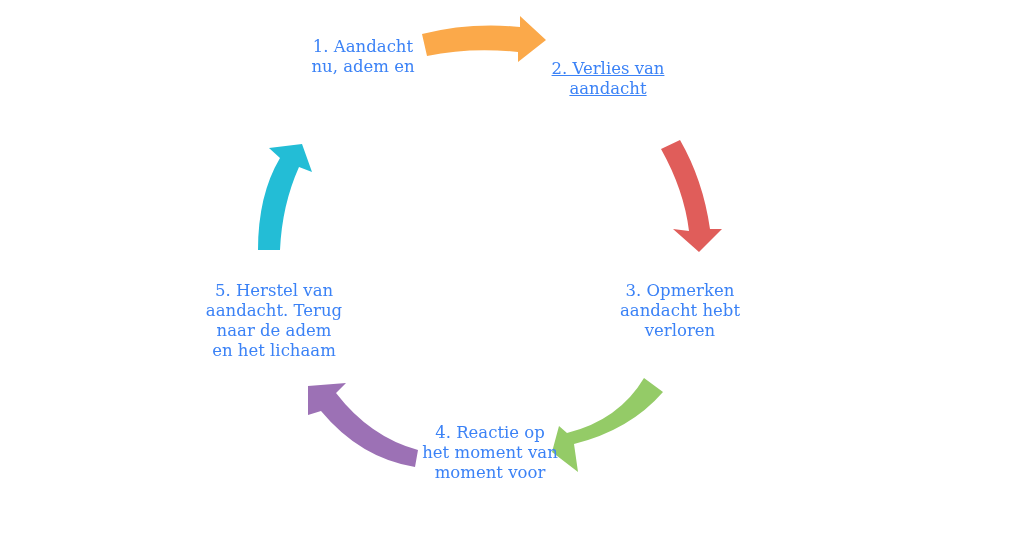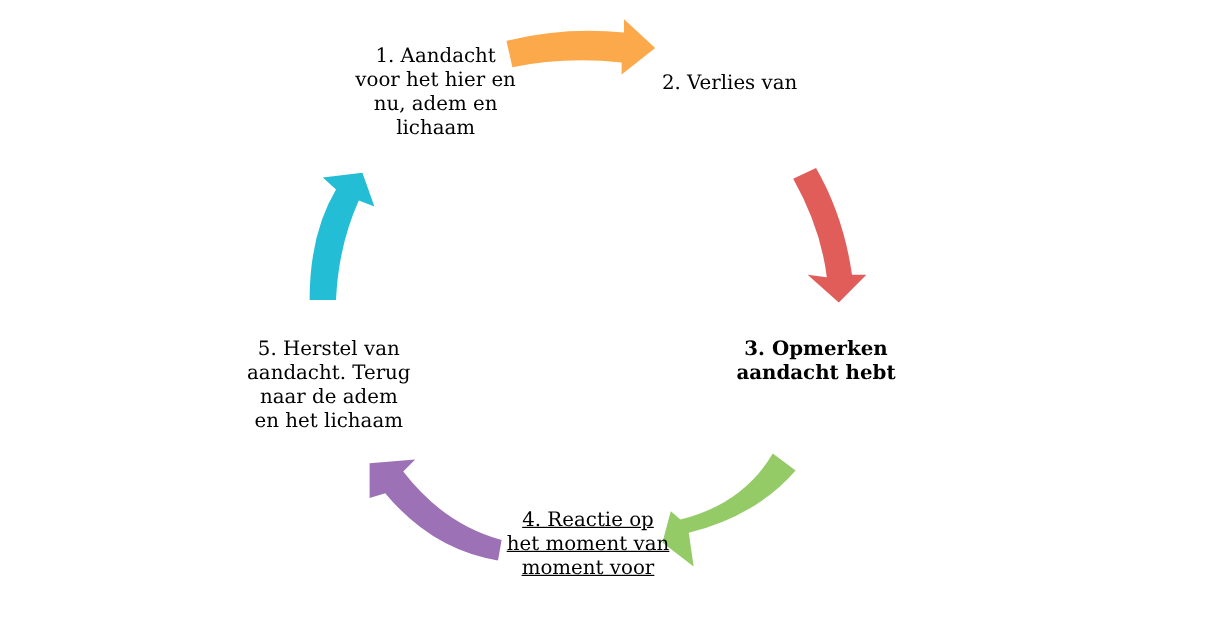--- a/index.html
+++ b/index.html
@@ -4,29 +4,29 @@
 <style>
   html, body { margin: 0; padding: 0; background: #ffffff; }
   body { width: 1024px; height: 536px; position: relative; overflow: hidden; }
   .stage { position: absolute; left: 0; top: 0; width: 1024px; height: 536px; }
   svg.arrows { position: absolute; left: 0; top: 0; width: 1024px; height: 536px; }
   .label {
     position: absolute;
     font-family: "DejaVu Serif", "Liberation Serif", serif;
     font-size: 16.5px;
     line-height: 20px;
-    color: #000000;
+    color: #3b82f6;
     text-align: center;
     white-space: nowrap;
   }
   .label span { display: block; }
   #label-1 { left: 288px; top: 37px; width: 150px; }
-  #label-2 { left: 548px; top: 59px; width: 120px; }
-  #label-3 { left: 610px; top: 281px; width: 140px; font-weight: bold; }
-  #label-4 { left: 410px; top: 423px; width: 160px; text-decoration: underline; }
+  #label-2 { left: 548px; top: 59px; width: 120px; text-decoration: underline; }
+  #label-3 { left: 610px; top: 281px; width: 140px; }
+  #label-4 { left: 410px; top: 423px; width: 160px; }
   #label-5 { left: 184px; top: 281px; width: 180px; }
 </style>
 </head>
 <body>
 
 <div class="stage">
 
   <svg class="arrows" viewBox="0 0 1024 536">
 
     <path fill="#fba94a" d="M422,34 Q470,22 520,27 L520,16 L546,40 L518,62 L518,52 Q470,47 427,56 Z"></path>
@@ -35,32 +35,32 @@
 
     <path fill="#94cb67" d="M644,378 L663,392 Q630,430 574,444 L578,472 L552,452 L559,426 L567,433 Q619,420 644,378 Z"></path>
 
     <path fill="#9c71b5" d="M418,450 L415,467 Q360,458 321,411 L308,415 L308,386 L346,383 L336,393 Q370,437 418,450 Z"></path>
 
     <path fill="#23bdd6" d="M258,250 Q258,195 280,158 L269,148 L302,144 L312,172 L299,167 Q282,205 280,250 Z"></path>
   </svg>
 
   <div class="label" id="label-1">
     <span>1. Aandacht</span>
-    <span>voor het hier en</span>
     <span>nu, adem en</span>
-    <span>lichaam</span>
   </div>
 
   <div class="label" id="label-2">
     <span>2. Verlies van</span>
+    <span>aandacht</span>
   </div>
 
   <div class="label" id="label-3">
     <span>3. Opmerken</span>
     <span>aandacht hebt</span>
+    <span>verloren</span>
   </div>
 
   <div class="label" id="label-4">
     <span>4. Reactie op</span>
     <span>het moment van</span>
     <span>moment voor</span>
   </div>
 
   <div class="label" id="label-5">
     <span>5. Herstel van</span>

